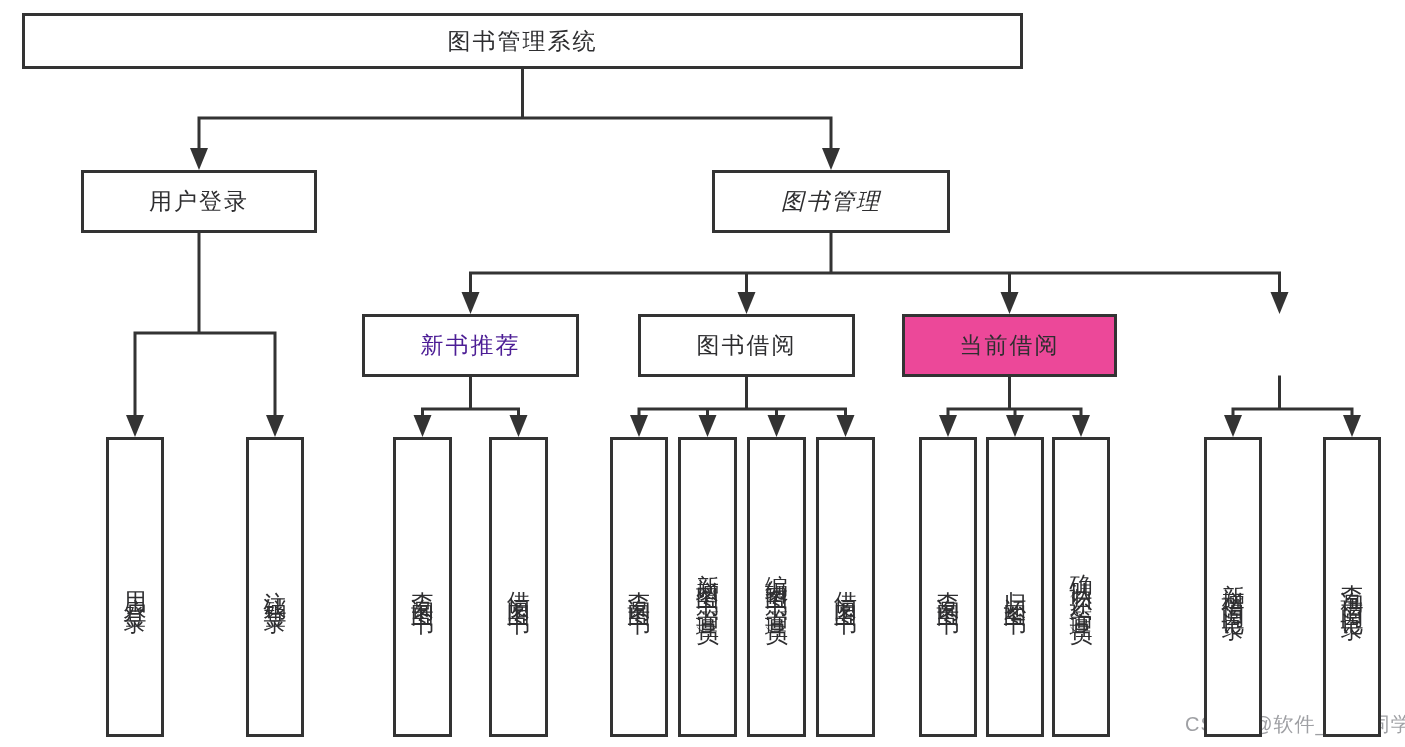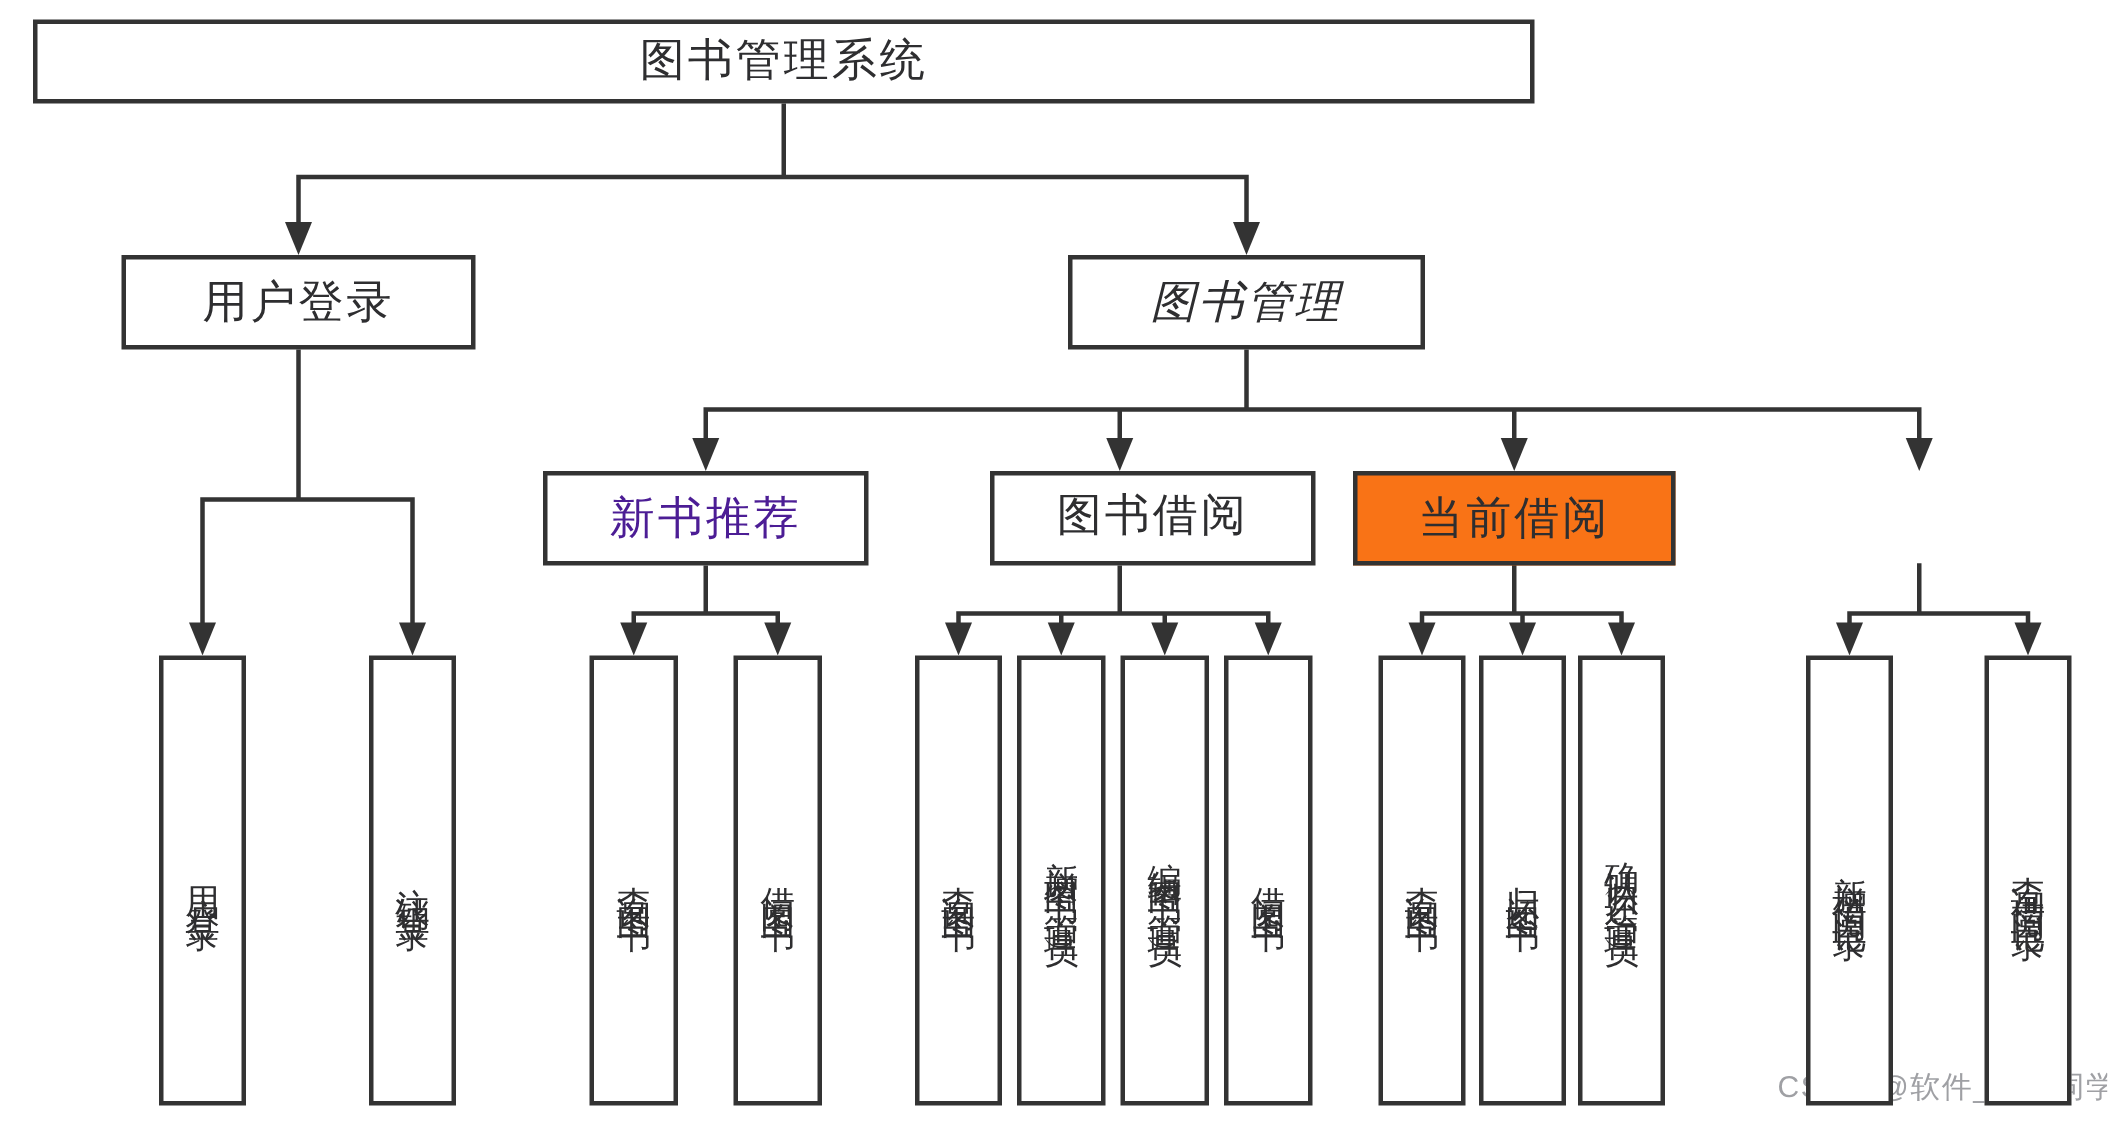--- a/index.html
+++ b/index.html
@@ -28,21 +28,21 @@
     box-sizing: border-box;
     border: 3px solid #333333;
     background: #ffffff;
     color: #2e2e30;
     display: flex;
     align-items: center;
     justify-content: center;
     text-align: center;
   }
   .node.horizontal {
-    font-size: 30px;
+    font-size: 23px;
     letter-spacing: 2px;
     line-height: 1;
     white-space: nowrap;
   }
   .node.vertical {
     writing-mode: vertical-rl;
     text-orientation: mixed;
     font-size: 23px;
     letter-spacing: 7px;
     line-height: 1;
@@ -81,22 +81,22 @@
       <polygon points="1006,415 1024,415 1015,437" fill="#333333"></polygon>
       <polygon points="1072,415 1090,415 1081,437" fill="#333333"></polygon>
       <polygon points="1224,415 1242,415 1233,437" fill="#333333"></polygon>
       <polygon points="1343,415 1361,415 1352,437" fill="#333333"></polygon>
     </svg>
   <div class="watermark">CSDN @软件_小贺同学</div>
 <div class="node horizontal" style="left: 22px; top: 13px; width: 1001px; height: 56px; border-color: rgb(51, 51, 51); background: rgb(255, 255, 255); color: rgb(46, 46, 48);">图书管理系统</div>
     <div class="node horizontal" style="left: 81px; top: 170px; width: 236px; height: 63px; border-color: rgb(51, 51, 51); background: rgb(255, 255, 255); color: rgb(46, 46, 48);">用户登录</div>
     <div class="node horizontal" style="left: 712px; top: 170px; width: 238px; height: 63px; border-color: rgb(51, 51, 51); background: rgb(255, 255, 255); color: rgb(46, 46, 48); font-style: italic;">图书管理</div>
     <div class="node horizontal" style="left: 362px; top: 314px; width: 217px; height: 63px; border-color: rgb(51, 51, 51); background: rgb(255, 255, 255); color: #4c1d95;">新书推荐</div>
-    <div class="node horizontal" style="left: 660px; top: 314px; width: 217px; height: 63px; border-color: rgb(51, 51, 51); background: rgb(255, 255, 255); color: rgb(46, 46, 48); font-family: Liberation Mono, monospace;">图书借阅</div>
-    <div class="node horizontal" style="left: 902px; top: 314px; width: 215px; height: 63px; border-color: rgb(51, 51, 51); background: #f97316; color: rgb(46, 46, 48);">当前借阅</div>
+    <div class="node horizontal" style="left: 638px; top: 314px; width: 217px; height: 63px; border-color: rgb(51, 51, 51); background: rgb(255, 255, 255); color: rgb(46, 46, 48);">图书借阅</div>
+    <div class="node horizontal" style="left: 902px; top: 314px; width: 215px; height: 63px; border-color: rgb(51, 51, 51); background: #ec4899; color: rgb(46, 46, 48);">当前借阅</div>
     <div class="node vertical" style="left: 106px; top: 437px; width: 58px; height: 300px; border-color: rgb(51, 51, 51); background: rgb(255, 255, 255); color: rgb(46, 46, 48);">用户登录</div>
     <div class="node vertical" style="left: 246px; top: 437px; width: 58px; height: 300px; border-color: rgb(51, 51, 51); background: rgb(255, 255, 255); color: rgb(46, 46, 48);">注销登录</div>
     <div class="node vertical" style="left: 393px; top: 437px; width: 59px; height: 300px; border-color: rgb(51, 51, 51); background: rgb(255, 255, 255); color: rgb(46, 46, 48);">查询图书</div>
     <div class="node vertical" style="left: 489px; top: 437px; width: 59px; height: 300px; border-color: rgb(51, 51, 51); background: rgb(255, 255, 255); color: rgb(46, 46, 48);">借阅图书</div>
     <div class="node vertical" style="left: 610px; top: 437px; width: 58px; height: 300px; border-color: rgb(51, 51, 51); background: rgb(255, 255, 255); color: rgb(46, 46, 48);">查询图书</div>
     <div class="node vertical" style="left: 678px; top: 437px; width: 59px; height: 300px; border-color: rgb(51, 51, 51); background: rgb(255, 255, 255); color: rgb(46, 46, 48);">新增图书（管理员）</div>
     <div class="node vertical" style="left: 747px; top: 437px; width: 59px; height: 300px; border-color: rgb(51, 51, 51); background: rgb(255, 255, 255); color: rgb(46, 46, 48);">编辑图书（管理员）</div>
     <div class="node vertical" style="left: 816px; top: 437px; width: 59px; height: 300px; border-color: rgb(51, 51, 51); background: rgb(255, 255, 255); color: rgb(46, 46, 48);">借阅图书</div>
     <div class="node vertical" style="left: 919px; top: 437px; width: 58px; height: 300px; border-color: rgb(51, 51, 51); background: rgb(255, 255, 255); color: rgb(46, 46, 48);">查询图书</div>
     <div class="node vertical" style="left: 986px; top: 437px; width: 58px; height: 300px; border-color: rgb(51, 51, 51); background: rgb(255, 255, 255); color: rgb(46, 46, 48);">归还图书</div>

